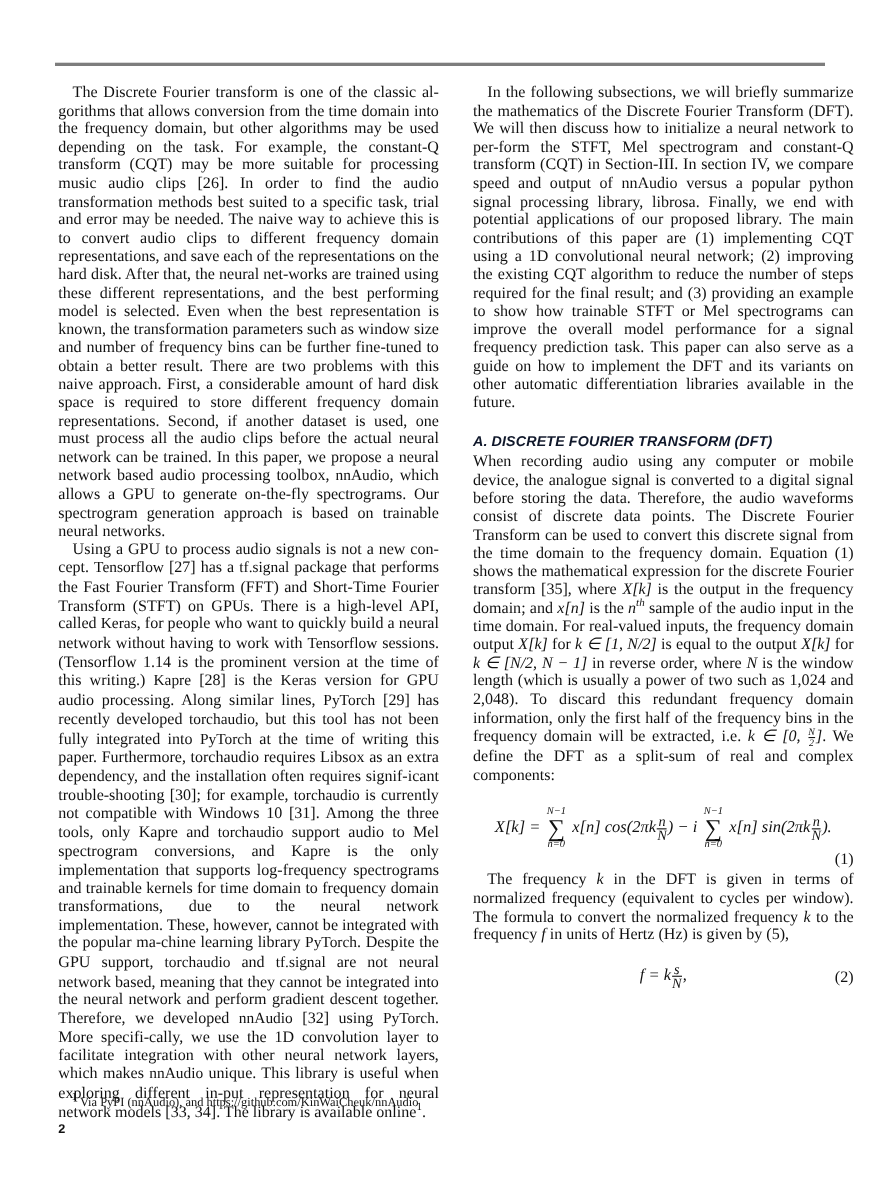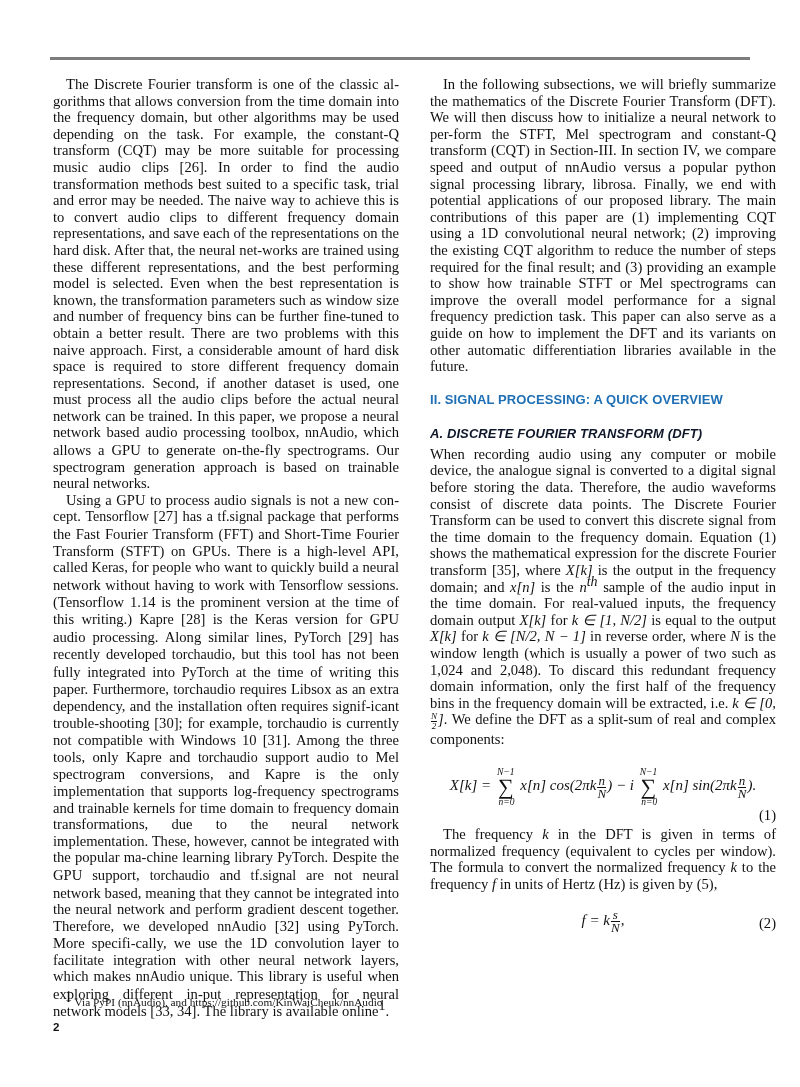--- a/index.html
+++ b/index.html
@@ -12,48 +12,47 @@
   .indent { text-indent: 13px; }
   code, .mono { font-family: Liberation Serif, serif; font-size: 14px; }
   .heading { font-family: "Liberation Sans", sans-serif; font-weight: bold; font-size: 13px; color: #1f6fb4; text-align: left; letter-spacing: 0.1px; }
   .h2 { margin-top: 17px; margin-bottom: 2px; }
   .h3 { margin-top: 18px; margin-bottom: 3px; color: #0f172a; font-style: italic; }
   .math { font-family: "Liberation Serif", serif; font-style: italic; }
   .eq-block { position: relative; height: 56px; margin-top: 20px; font-family: "Liberation Serif", serif; }
   .eq { position: absolute; left: 0; right: 0; top: 0; text-align: center; white-space: nowrap; font-size: 15px; }
   .eqnum { position: absolute; right: 0; font-style: normal; }
   .sum { display: inline-block; vertical-align: middle; text-align: center; line-height: 10px; margin: 0 2px; }
-  .sum .lim { font-size: 9.5px; font-style: italic; display: block; text-align: right; }
+  .sum .lim { font-size: 9.5px; font-style: italic; display: block; }
   .sum .sig { font-size: 22px; font-style: normal; display: block; line-height: 20px; }
   .frac { display: inline-block; vertical-align: middle; text-align: center; line-height: 12px; margin: 0 1px; }
   .frac .num { display: block; font-size: 13px; font-style: italic; }
   .frac .den { display: block; font-size: 13px; font-style: italic; border-top: 1px solid #111; }
   .frac.small .num, .frac.small .den { font-size: 9px; line-height: 9px; }
   .footnote { position: absolute; left: 53px; top: 996px; width: 346px; font-family: "Liberation Serif", serif; font-size: 11.3px; line-height: 13px; text-indent: 12px; }
   .page-number { position: absolute; left: 53px; top: 1021px; font-family: "Liberation Sans", sans-serif; font-weight: bold; font-size: 11.5px; }
-  sup { font-size: 14px; line-height: 0; margin-top: 15px; }
+  sup { font-size: 10px; line-height: 0; margin-top: 15px; }
 </style>
 </head>
 <body>
 
 <div class="rule"></div>
 
 <div class="col col-left">
   <p class="indent"><span>The Discrete Fourier transform is one of the classic al-gorithms that allows conversion from the time domain into the frequency domain, but other algorithms may be used depending on the task. For example, the constant-Q transform (CQT) may be more suitable for processing music audio clips [26]. In order to find the audio transformation methods best suited to a specific task, trial and error may be needed. The naive way to achieve this is to convert audio clips to different frequency domain representations, and save each of the representations on the hard disk. After that, the neural net-works are trained using these different representations, and the best performing model is selected. Even when the best representation is known, the transformation parameters such as window size and number of frequency bins can be further fine-tuned to obtain a better result. There are two problems with this naive approach. First, a considerable amount of hard disk space is required to store different frequency domain representations. Second, if another dataset is used, one must process all the audio clips before the actual neural network can be trained. In this paper, we propose a neural network based audio processing toolbox, </span><code>nnAudio</code><span>, which allows a GPU to generate on-the-fly spectrograms. Our spectrogram generation approach is based on trainable neural networks.</span></p>
   <p class="indent"><span>Using a GPU to process audio signals is not a new con-cept. </span><code>Tensorflow</code><span> [27] has a </span><code>tf.signal</code><span> package that performs the Fast Fourier Transform (FFT) and Short-Time Fourier Transform (STFT) on GPUs. There is a high-level API, called </span><code>Keras</code><span>, for people who want to quickly build a neural network without having to work with </span><code>Tensorflow</code><span> sessions. (Tensorflow 1.14 is the prominent version at the time of this writing.) </span><code>Kapre</code><span> [28] is the </span><code>Keras</code><span> version for GPU audio processing. Along similar lines, </span><code>PyTorch</code><span> [29] has recently developed </span><code>torchaudio</code><span>, but this tool has not been fully integrated into </span><code>PyTorch</code><span> at the time of writing this paper. Furthermore, torchaudio requires Libsox as an extra dependency, and the installation often requires signif-icant trouble-shooting [30]; for example, </span><code>torchaudio</code><span> is currently not compatible with Windows 10 [31]. Among the three tools, only Kapre and </span><code>torchaudio</code><span> support audio to Mel spectrogram conversions, and Kapre is the only implementation that supports log-frequency spectrograms and trainable kernels for time domain to frequency domain transformations, due to the neural network implementation. These, however, cannot be integrated with the popular ma-chine learning library </span><code>PyTorch</code><span>. Despite the GPU support, </span><code>torchaudio</code><span> and </span><code>tf.signal</code><span> are not neural network based, meaning that they cannot be integrated into the neural network and perform gradient descent together. Therefore, we developed </span><code>nnAudio</code><span> [32] using </span><code>PyTorch</code><span>. More specifi-cally, we use the 1D convolution layer to facilitate integration with other neural network layers, which makes </span><code>nnAudio</code><span> unique. This library is useful when exploring different in-put representation for neural network models [33, 34]. The library is available online</span><sup>1</sup><span>.</span></p>
 </div>
 
 <div class="footnote"><sup>1</sup><span> Via PyPI (nnAudio), and https://github.com/KinWaiCheuk/nnAudio</span></div>
 
 <div class="page-number">2</div>
 
 <div class="col col-right">
   <p class="indent">In the following subsections, we will briefly summarize the mathematics of the Discrete Fourier Transform (DFT). We will then discuss how to initialize a neural network to per-form the STFT, Mel spectrogram and constant-Q transform (CQT) in Section-III. In section IV, we compare speed and output of nnAudio versus a popular python signal processing library, librosa. Finally, we end with potential applications of our proposed library. The main contributions of this paper are (1) implementing CQT using a 1D convolutional neural network; (2) improving the existing CQT algorithm to reduce the number of steps required for the final result; and (3) providing an example to show how trainable STFT or Mel spectrograms can improve the overall model performance for a signal frequency prediction task. This paper can also serve as a guide on how to implement the DFT and its variants on other automatic differentiation libraries available in the future.</p>
 
-  <div class="heading h2">II.  SIGNAL PROCESSING: A QUICK OVERVIEW</div>
 
   <div class="heading h3">A.  DISCRETE FOURIER TRANSFORM (DFT)</div>
   <p><span>When recording audio using any computer or mobile device, the analogue signal is converted to a digital signal before storing the data. Therefore, the audio waveforms consist of discrete data points. The Discrete Fourier Transform can be used to convert this discrete signal from the time domain to the frequency domain. Equation (1) shows the mathematical expression for the discrete Fourier transform [35], where </span><span class="math">X[k]</span><span> is the output in the frequency domain; and </span><span class="math">x[n]</span><span> is the </span><span class="math">n</span><sup class="math">th</sup><span> sample of the audio input in the time domain. For real-valued inputs, the frequency domain output </span><span class="math">X[k]</span><span> for </span><span class="math">k ∈ [1, N/2]</span><span> is equal to the output </span><span class="math">X[k]</span><span> for </span><span class="math">k ∈ [N/2, N − 1]</span><span> in reverse order, where </span><span class="math">N</span><span> is the window length (which is usually a power of two such as 1,024 and 2,048). To discard this redundant frequency domain information, only the first half of the frequency bins in the frequency domain will be extracted, i.e. </span><span class="math"><span>k ∈ [0, </span><span class="frac small"><span class="num">N</span><span class="den">2</span></span><span>]</span></span><span>. We define the DFT as a split-sum of real and complex components:</span></p>
 
   <div class="eq-block">
     <div class="eq math">
       <span>X[k] = </span>
       <span class="sum"><span class="lim">N−1</span><span class="sig">∑</span><span class="lim">n=0</span></span><span> x[n] cos(2πk</span><span class="frac"><span class="num">n</span><span class="den">N</span></span><span>) − i </span><span class="sum"><span class="lim">N−1</span><span class="sig">∑</span><span class="lim">n=0</span></span><span> x[n] sin(2πk</span><span class="frac"><span class="num">n</span><span class="den">N</span></span><span>).</span>
     </div>
     <span class="eqnum" style="top:40px;">(1)</span>

